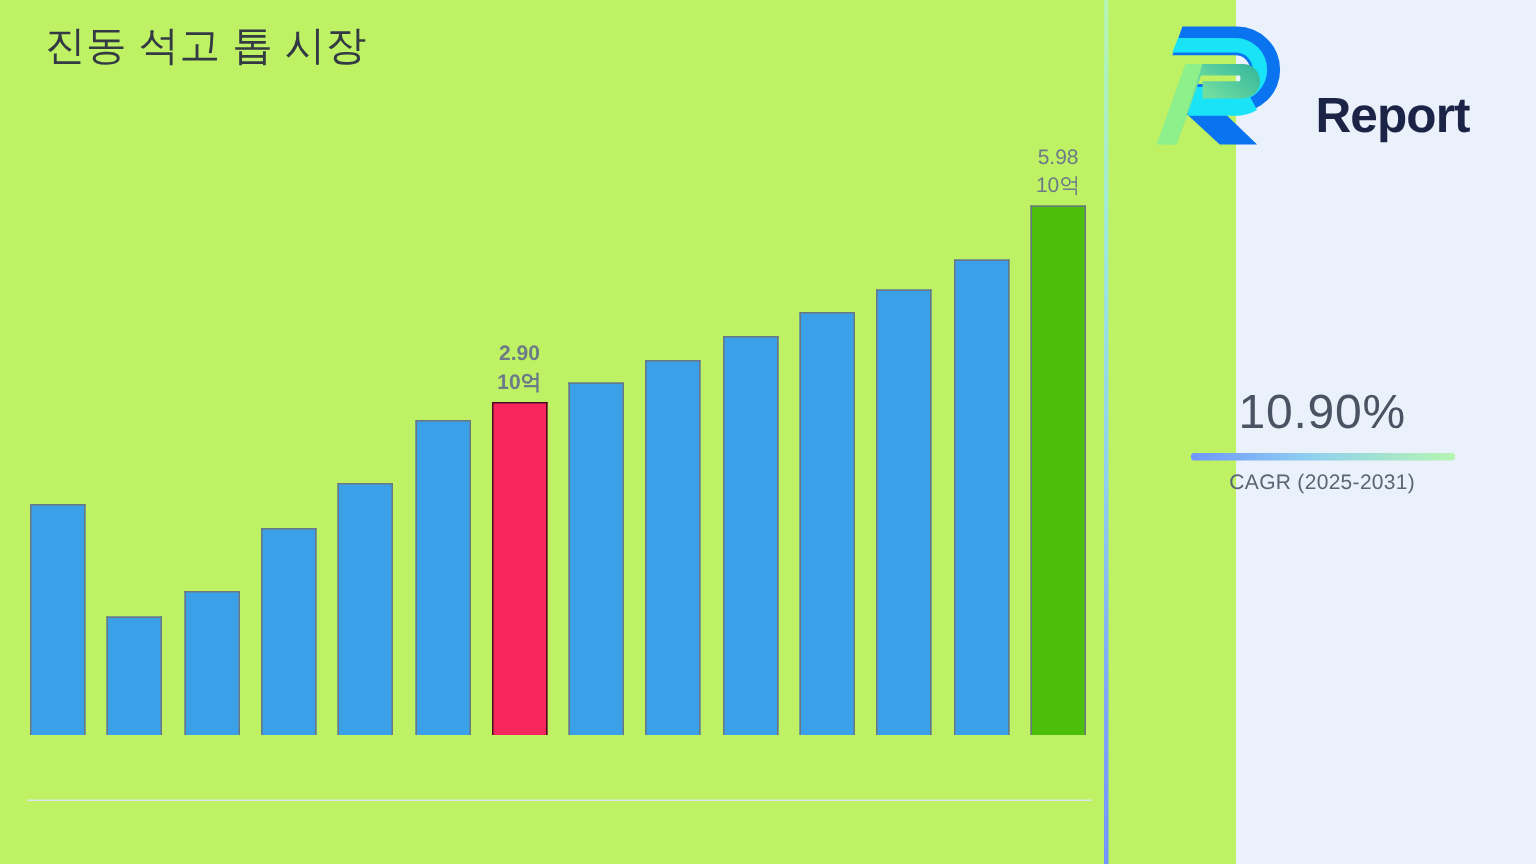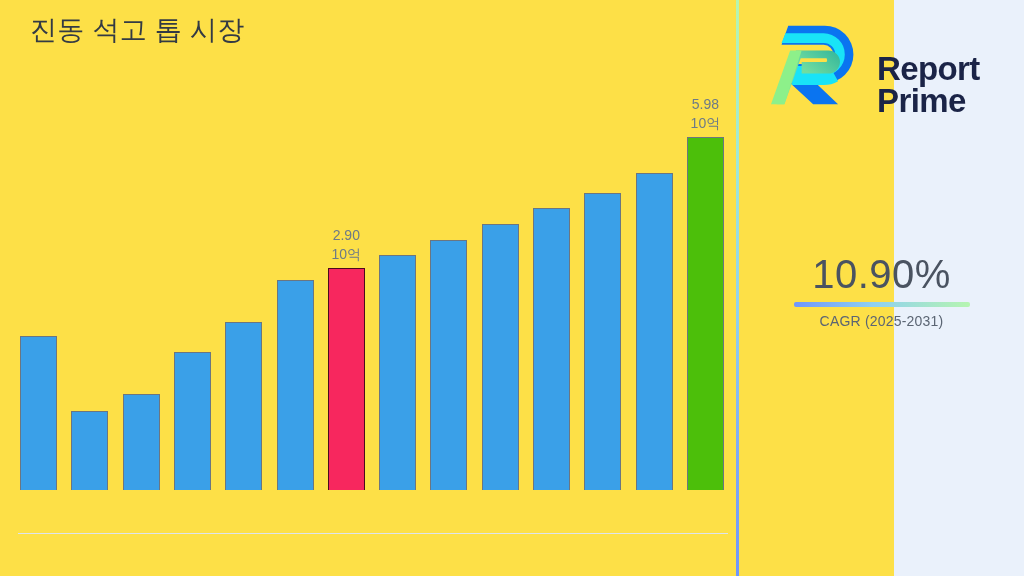--- a/index.html
+++ b/index.html
@@ -5,22 +5,22 @@
 <style>
   * { margin:0; padding:0; box-sizing:border-box; }
   html, body {
     width:1024px; height:576px;
     background:#eaf1fb;
     font-family:"Liberation Sans", sans-serif;
     overflow:hidden;
   }
   #page-root {
     position:relative;
-    width:894px; height:576px;
-    background:#fde047;
+    width:824px; height:576px;
+    background:#bef264;
   }
 
   
   #left-panel {
     position:absolute; left:0; top:0;
     width:737px; height:576px;
   }
   #chart-title {
     position:absolute; left:30px; top:12px;
     font-size:27px;
@@ -100,21 +100,21 @@
   }
   #logo-words div { display:block; }
 
   #cagr-block {
     position:absolute;
     left:0; top:250px;
     width:285px;
     text-align:center;
   }
   #cagr-value {
-    font-size:40px;
+    font-size:32px;
     color:#4a5361;
     font-weight:400;
     letter-spacing:0.5px;
     line-height:48px;
   }
   #cagr-rule {
     width:176px; height:5px;
     margin:4px auto 6px auto;
     background:linear-gradient(to right,#6f96fb 0%,#8fd0f0 45%,#b6f5b0 100%);
     border-radius:2px;
@@ -150,21 +150,21 @@
           <div class="bar blue" title="2021: 1.84 10억" style="height: 138px;"></div>
         </div>
         <div class="bar-group" style="left: 225.2px; width: 37px; height: 168px;">
           <div class="bar blue" title="2022: 2.54 10억" style="height: 168px;"></div>
         </div>
         <div class="bar-group" style="left: 276.5px; width: 37px; height: 210px;">
           <div class="bar blue" title="2023: 3.53 10억" style="height: 210px;"></div>
         </div>
         <div class="bar-group" style="left: 327.8px; width: 37px; height: 222px;">
           <div class="bar pink" title="2024: 2.9 10억" style="height: 222px;"></div>
-          <div class="bar-label" style="bottom: 226px;">
+          <div class="bar-label" style="bottom: 226px; font-weight: bold;">
             <div>2.90</div>
             <div>10억</div>
           </div>
         </div>
         <div class="bar-group" style="left: 379.1px; width: 37px; height: 235px;">
           <div class="bar blue" title="2025: 3.73 10억" style="height: 235px;"></div>
         </div>
         <div class="bar-group" style="left: 430.4px; width: 37px; height: 250px;">
           <div class="bar blue" title="2026: 4.11 10억" style="height: 250px;"></div>
         </div>
@@ -209,21 +209,20 @@
 
           <path d="M17 16 H57 A22 22 0 0 1 57 60 H22 V50 H57 A12 12 0 0 0 57 26 H13 Z" fill="#19e3f7"></path>
           <path d="M24 58 H56 A21 21 0 0 0 66 55 L72 66 A30 30 0 0 1 56 70 H24 Z" fill="#19e3f7"></path>
 
           <path d="M8 90 L28 34 H62 A12 12 0 0 1 62 58 H34 V46 H60 A4 4 0 0 0 60 42 H33 L16 90 Z" fill="url(#gGreen)"></path>
           <path d="M2 90 L22 34 H34 L16 90 Z" fill="#8df08a"></path>
         </svg>
       </span>
       <span id="logo-words">
         <div>Report</div>
-        <div>Prime</div>
       </span>
     </div>
 
     <div id="cagr-block">
       <div id="cagr-value">10.90%</div>
       <div id="cagr-rule"></div>
       <div id="cagr-caption">CAGR (2025-2031)</div>
     </div>
   </div>
 </div>

